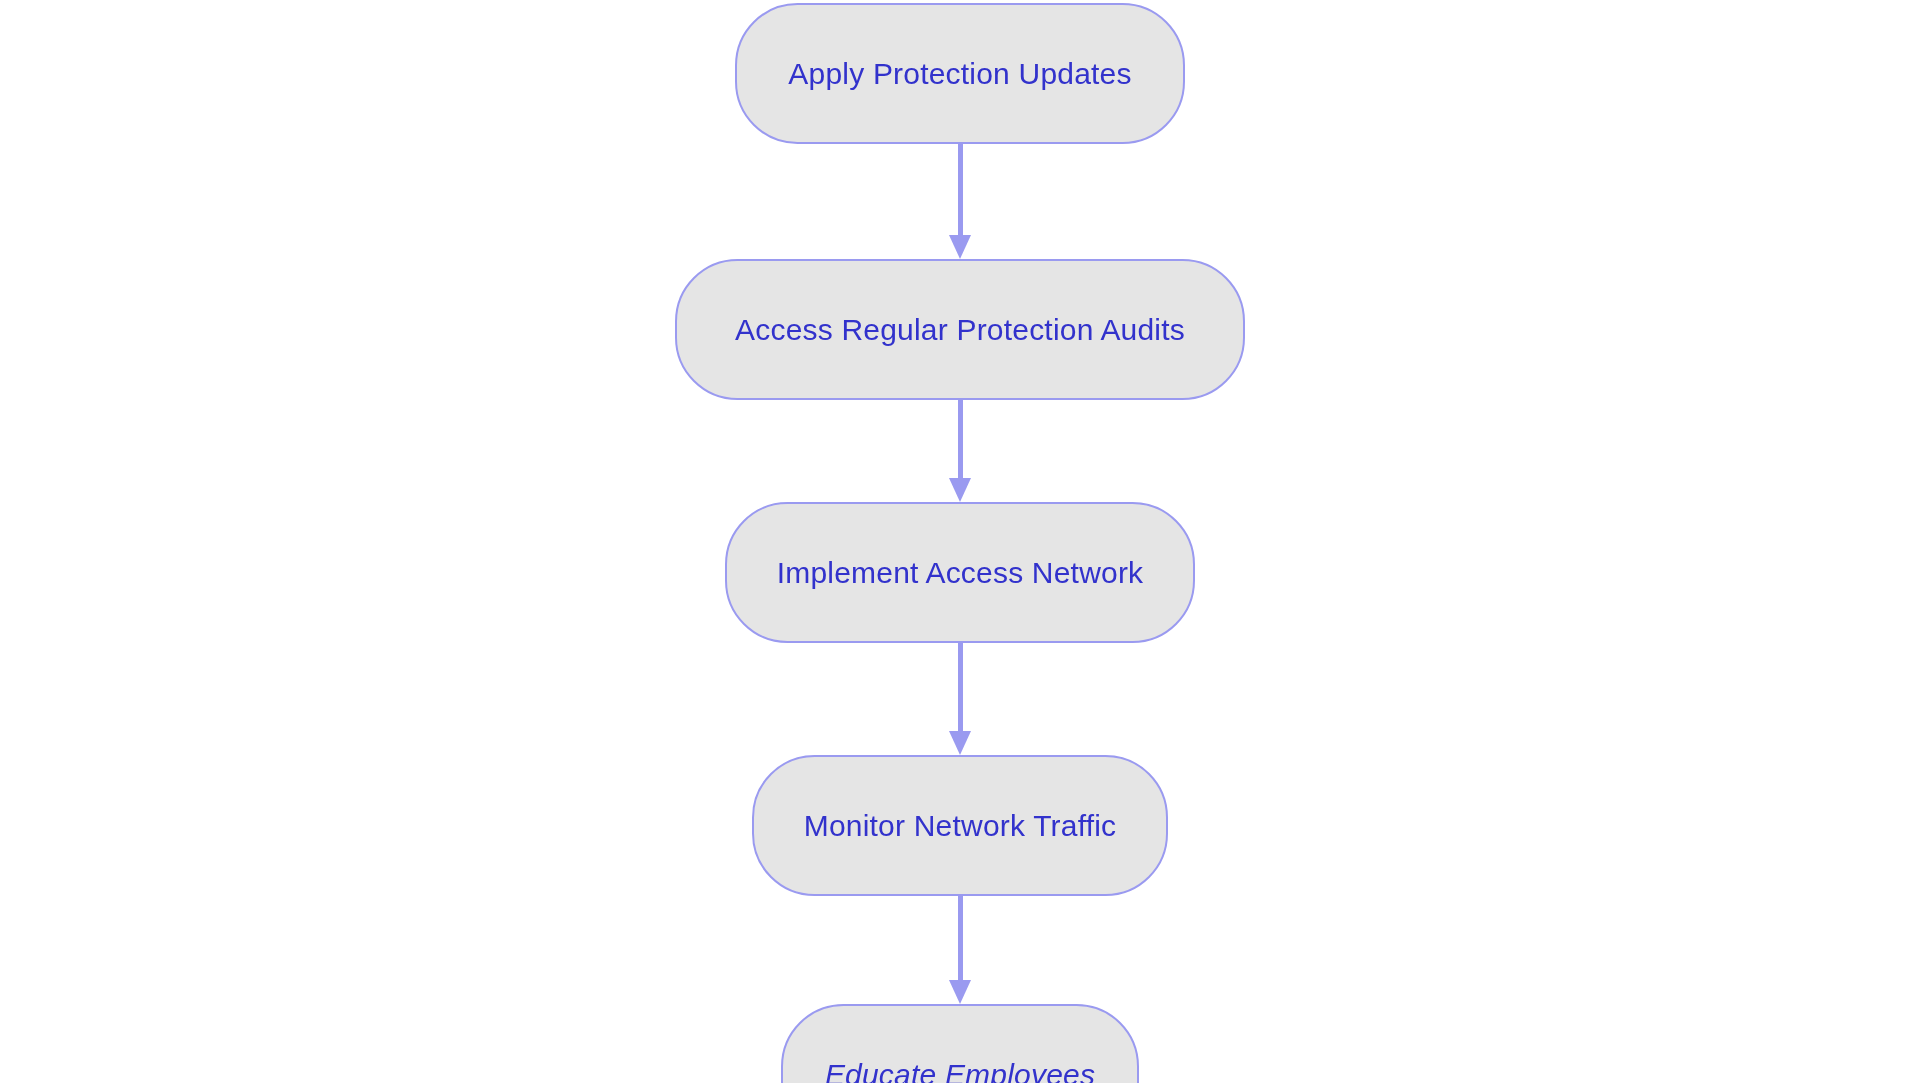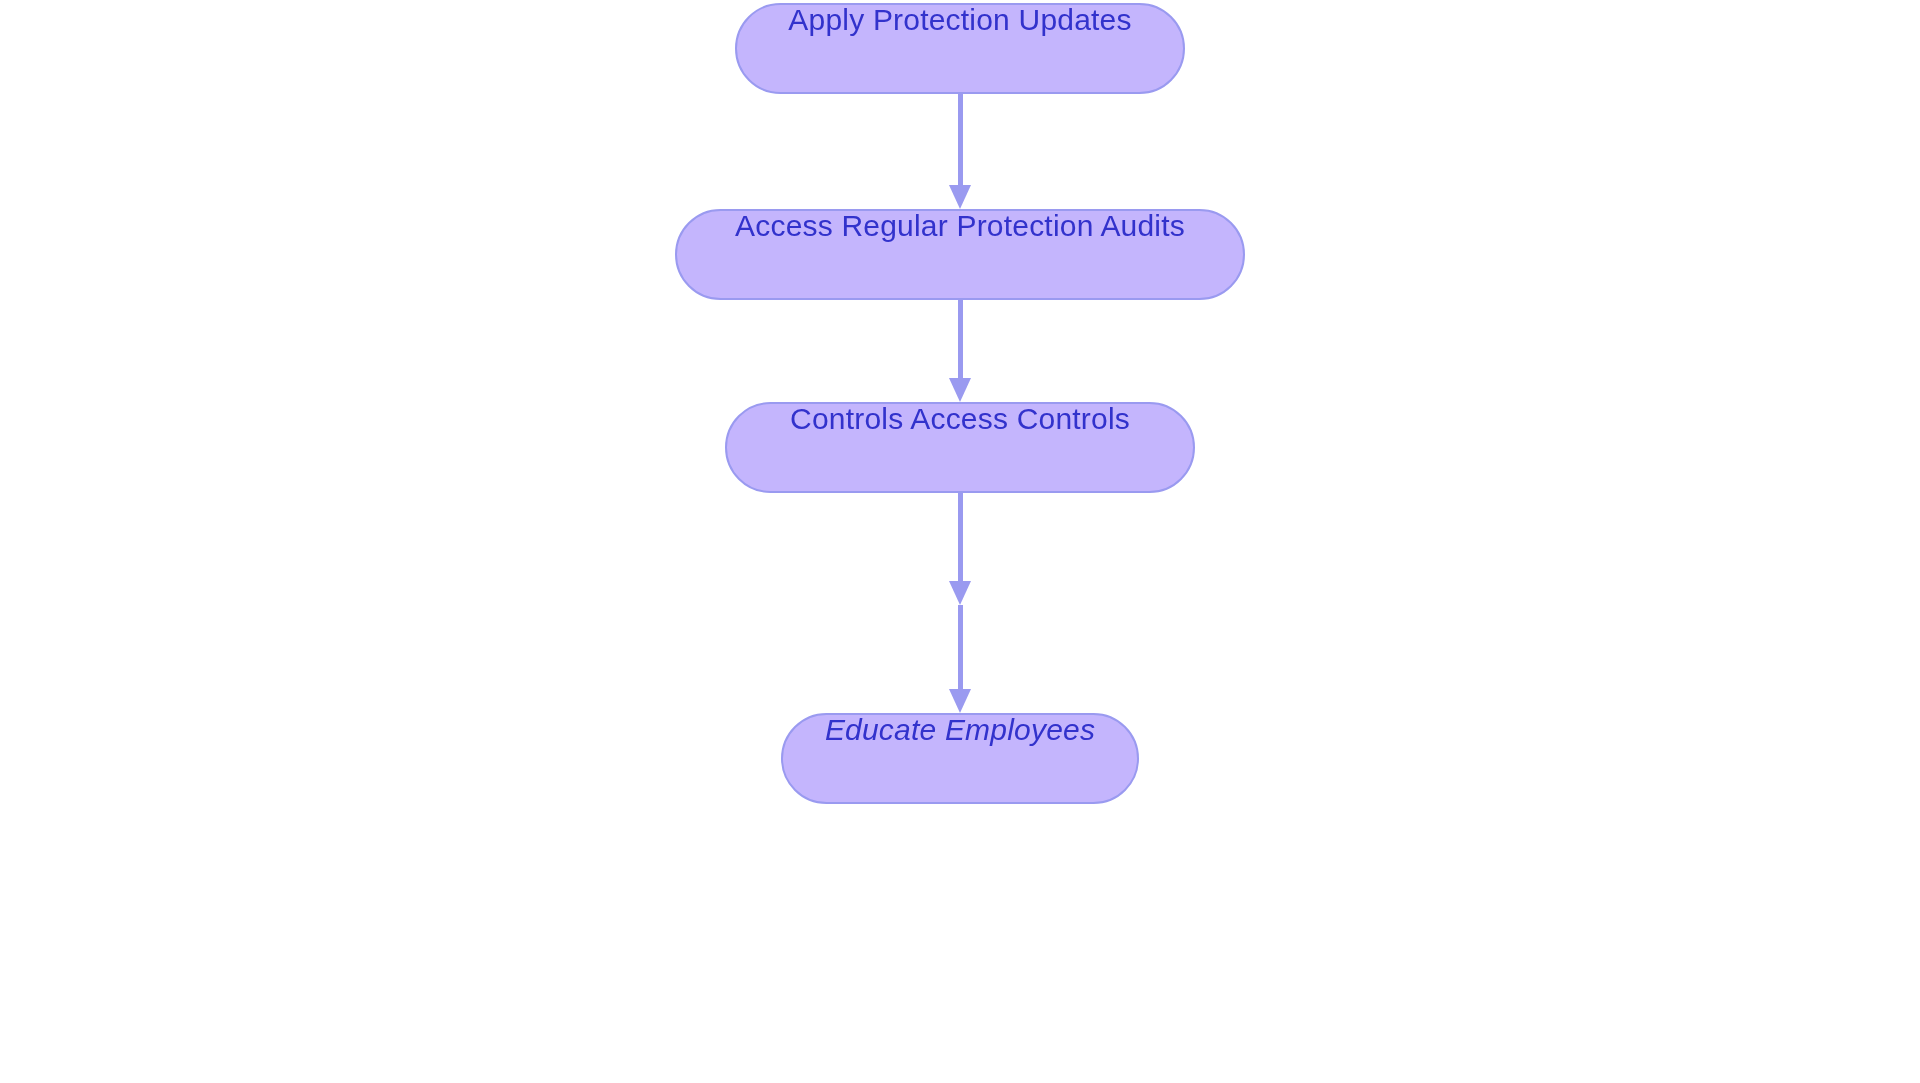--- a/index.html
+++ b/index.html
@@ -27,26 +27,26 @@
     top: 0;
     width: 1920px;
     height: 1083px;
     display: flex;
     flex-direction: column;
     align-items: center;
   }
 
   .node {
     box-sizing: border-box;
-    height: 91px;
+    height: 141px;
     border: 2px solid #9a9af0;
-    background: #c4b5fd;
+    background: #e5e5e5;
     border-radius: 62.5px;
     display: flex;
-    align-items: flex-start;
+    align-items: center;
     justify-content: center;
     flex: 0 0 auto;
   }
 
   .node-label {
     color: #3232cc;
     font-size: 30px;
     font-weight: 400;
     line-height: 1;
     letter-spacing: 0.2px;
@@ -109,28 +109,31 @@
     <div class="node node-2">
       <span class="node-label">Access Regular Protection Audits</span>
     </div>
 
     <div class="connector conn-2">
       <div class="connector-line"></div>
       <div class="connector-head"></div>
     </div>
 
     <div class="node node-3">
-      <span class="node-label">Controls Access Controls</span>
+      <span class="node-label">Implement Access Network</span>
     </div>
 
     <div class="connector conn-3">
       <div class="connector-line"></div>
       <div class="connector-head"></div>
     </div>
 
+    <div class="node node-4">
+      <span class="node-label">Monitor Network Traffic</span>
+    </div>
 
     <div class="connector conn-4">
       <div class="connector-line"></div>
       <div class="connector-head"></div>
     </div>
 
     <div class="node node-5">
       <span class="node-label">Educate Employees</span>
     </div>
 

